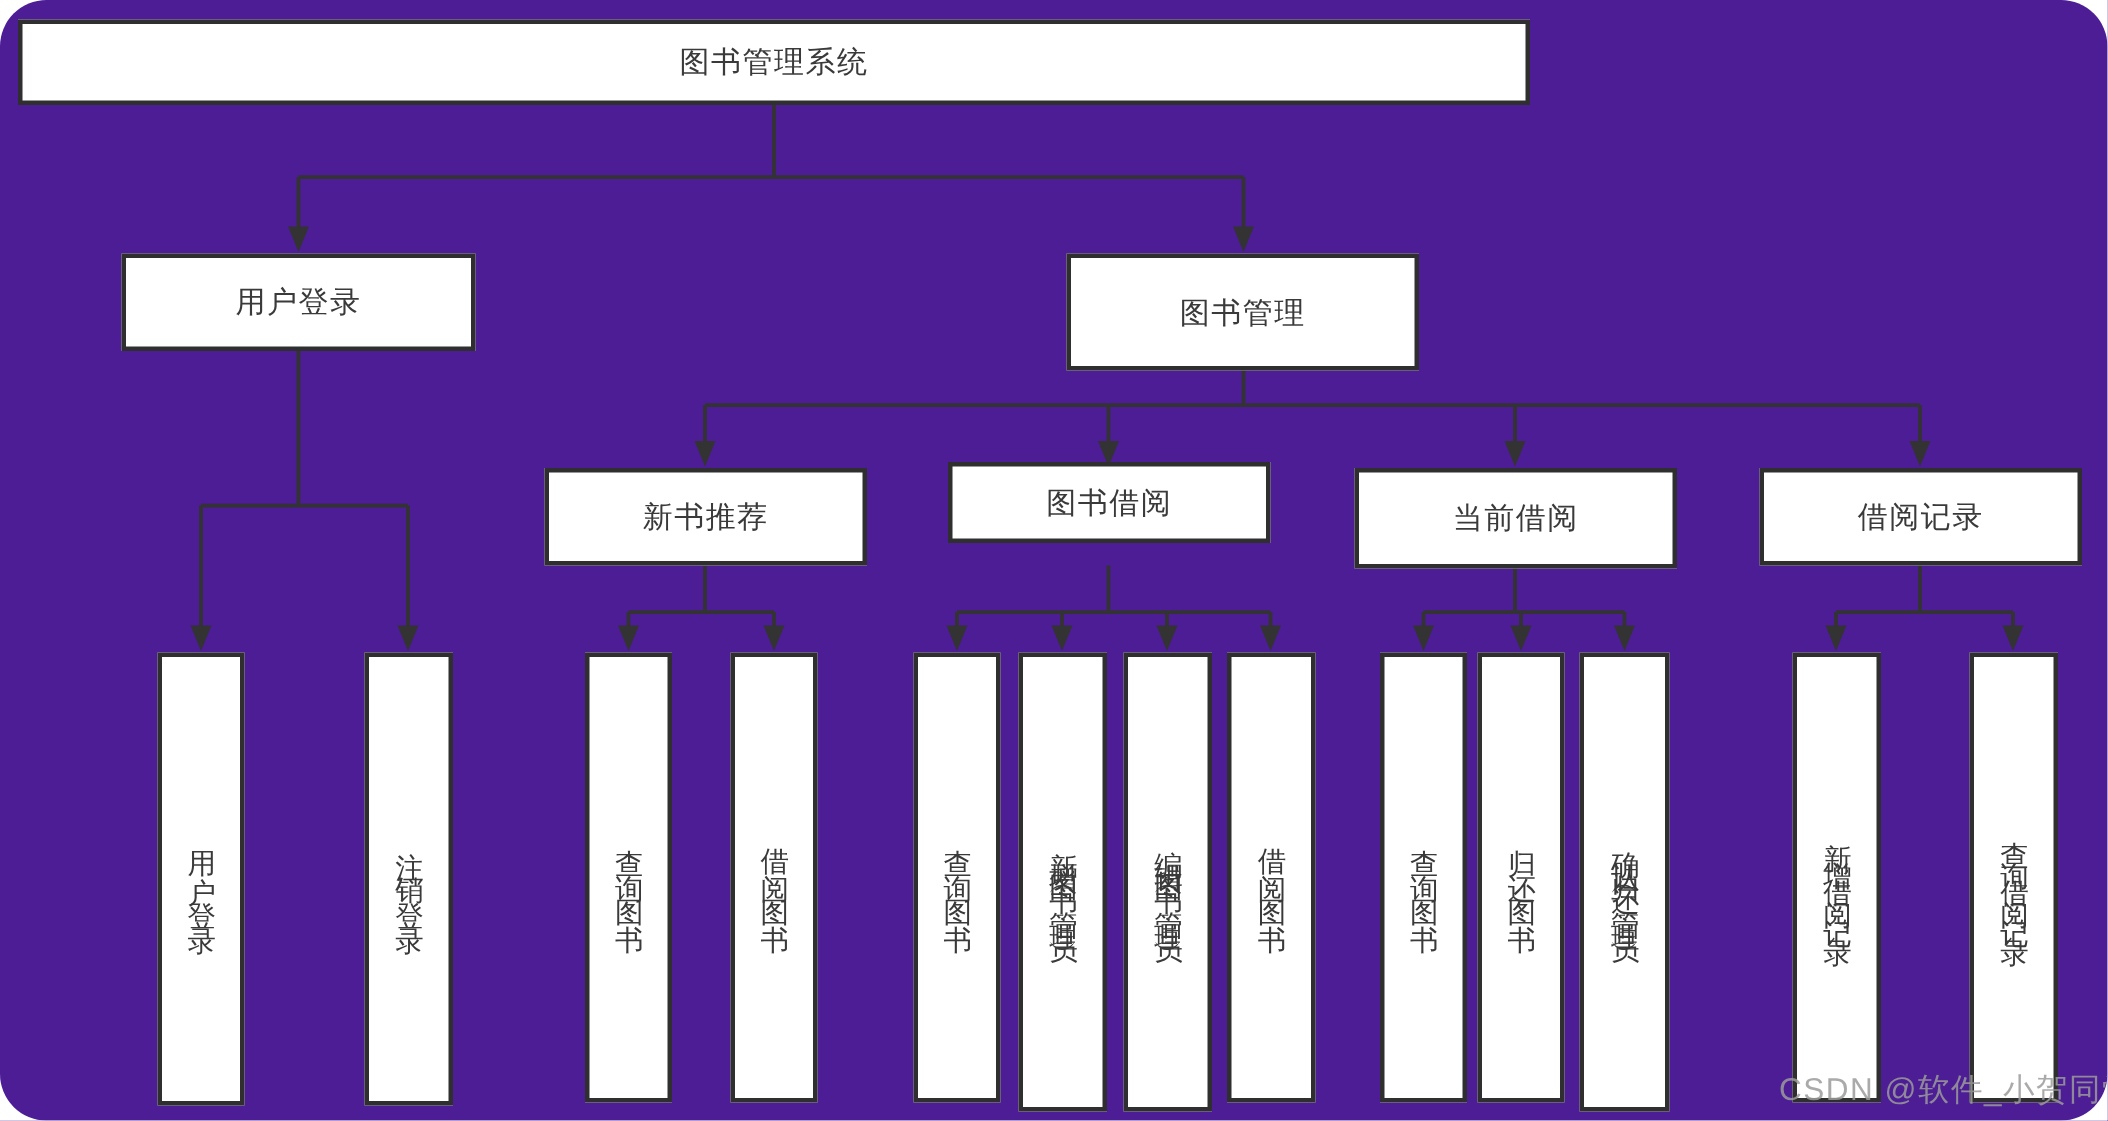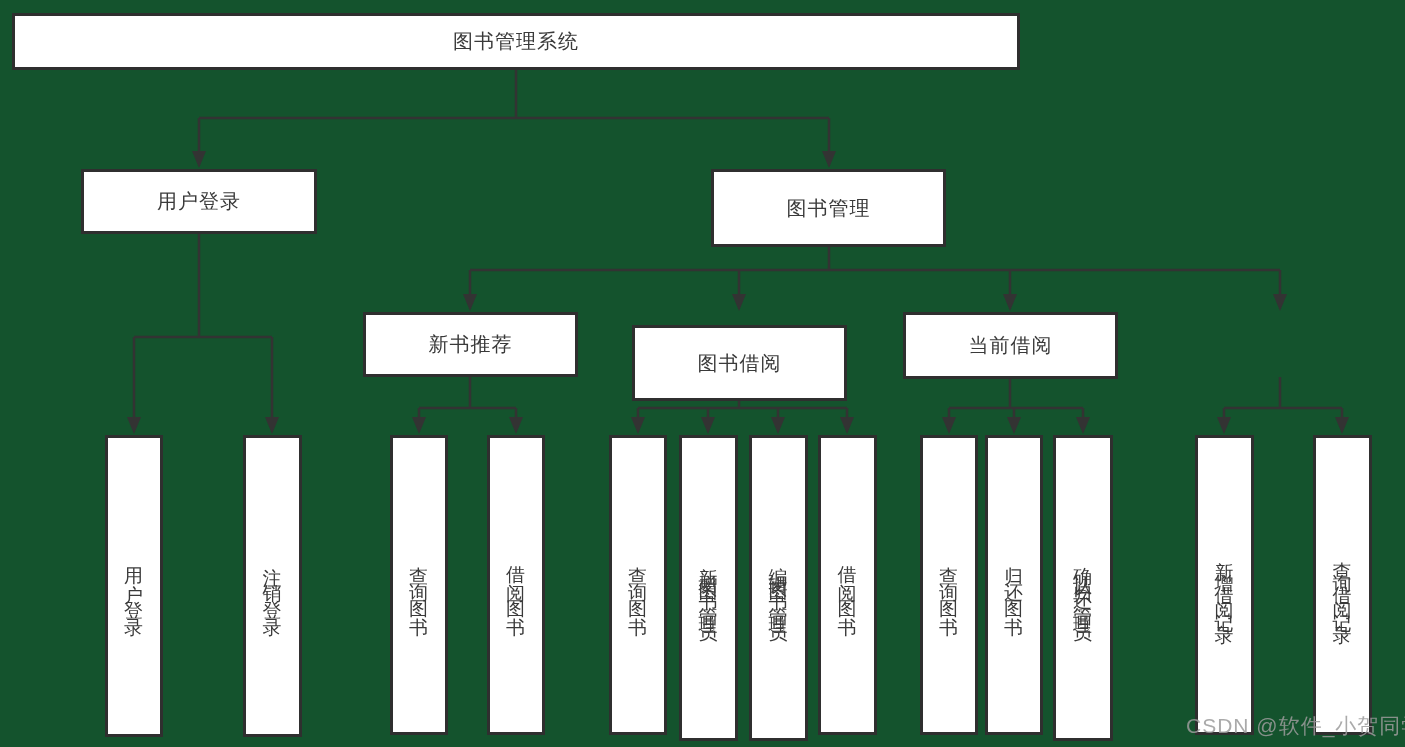--- a/index.html
+++ b/index.html
@@ -1,19 +1,20 @@
 <!DOCTYPE html>
 <html><head>
 <meta charset="utf-8">
 <style>
   html,body { margin:0; padding:0; background:#ffffff; }
   body { font-family:"Liberation Sans","DejaVu Sans",sans-serif; }
   #canvas {
-    position:relative; width:1405px; height:747px; background:#14532d;
+    position:relative; width:1405px; height:747px; background:#4c1d95;
     overflow:hidden;
+    border-radius:31px;
   }
   #connector-svg { position:absolute; left:0; top:0; width:1405px; height:747px; }
   .box {
     position:absolute; box-sizing:border-box; background:#ffffff;
     border:3px solid #2f2f2f; display:flex; align-items:center; justify-content:center;
     color:#3a3a3a; z-index:2;
   }
   .h-box { font-size:20px; letter-spacing:1px; }
   .v-box .v-text {
     writing-mode:vertical-rl; text-orientation:mixed;
@@ -62,25 +63,28 @@
   <div class="box h-box" style="left:81px; top:169px; width:236px; height:65px;">
     <span>用户登录</span>
   </div>
   <div class="box h-box" style="left:711px; top:169px; width:235px; height:78px;">
     <span>图书管理</span>
   </div>
 
   <div class="box h-box" style="left:363px; top:312px; width:215px; height:65px;align-items:center;">
     <span>新书推荐</span>
   </div>
-  <div class="box h-box" style="left:632px; top:325px; width:215px; height:76px;">
+  <div class="box h-box" style="left:632px; top:308px; width:215px; height:54px;">
     <span>图书借阅</span>
   </div>
   <div class="box h-box" style="left:903px; top:312px; width:215px; height:67px;">
     <span>当前借阅</span>
+  </div>
+  <div class="box h-box" style="left:1173px; top:312px; width:215px; height:65px;">
+    <span>借阅记录</span>
   </div>
 
   <div class="box v-box sp-lg" style="left:105px; top:435px; width:58px; height:302px;">
     <span class="v-text">用户登录</span>
   </div>
   <div class="box v-box sp-lg" style="left:243px; top:435px; width:59px; height:302px;">
     <span class="v-text">注销登录</span>
   </div>
 
   <div class="box v-box sp-lg" style="left:390px; top:435px; width:58px; height:300px;">

